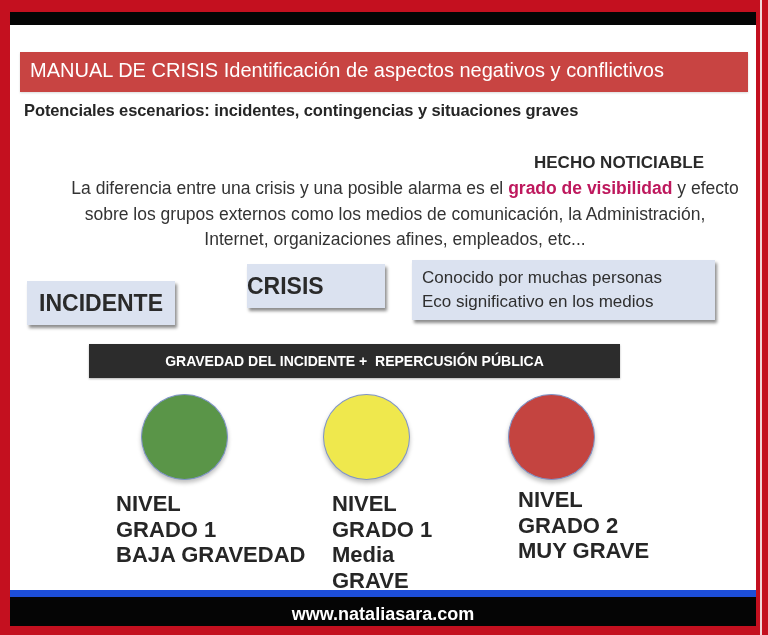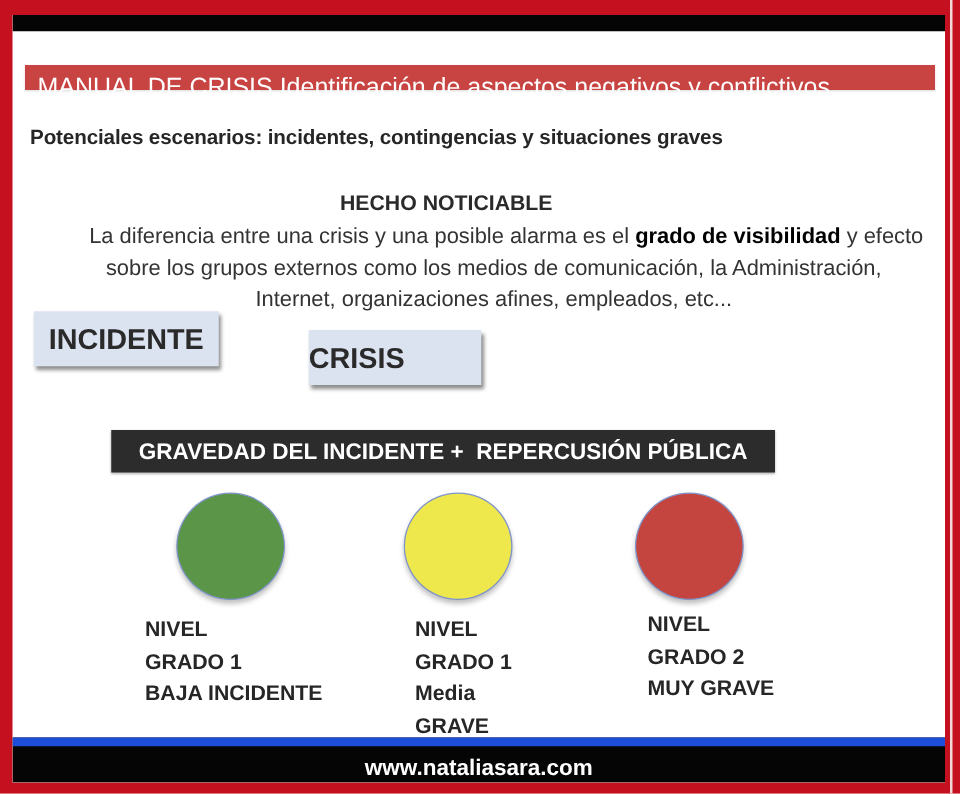--- a/index.html
+++ b/index.html
@@ -14,74 +14,74 @@
     position: absolute; left: 760px; top: 0; width: 2px; height: 635px; background: #f2d6d8;
   }
   .page {
     position: absolute; left: 10px; top: 12px; width: 746px; height: 614px;
     background: #ffffff; overflow: hidden;
   }
   .top-bar {
     position: absolute; left: 0; top: 0; width: 746px; height: 13px; background: #050505;
   }
   .title-bar {
-    position: absolute; left: 10px; top: 40px; width: 728px; height: 20px;
+    position: absolute; left: 10px; top: 40px; width: 728px; height: 40px;
     background: #c84442; color: #ffffff;
     font-size: 20px; line-height: 36px; padding-left: 10px; white-space: nowrap;
     box-shadow: 0 1px 2px rgba(0,0,0,0.15);
   }
   .subtitle {
     position: absolute; left: 14px; top: 89px; font-size: 16.5px; font-weight: bold;
     color: #262626; white-space: nowrap; letter-spacing: -0.1px;
   }
   .hecho-title {
-    position: absolute; left: 0; width: 694px; top: 141px; text-align: center;
+    position: absolute; left: 0; width: 694px; top: 141px; text-align: right;
     font-size: 17px; font-weight: bold; color: #2a2a2a;
   }
   .hecho-text {
     position: absolute; left: 0; top: 164px; width: 770px; text-align: center;
     font-size: 17.5px; line-height: 25.5px; color: #333333; white-space: nowrap;
   }
   .hecho-text .line { display: block; }
   .hecho-text .line1 { padding-left: 20px; }
-  .hecho-text b { color: #000000; }
+  .hecho-text b { color: #be185d; }
 
   .box {
     position: absolute; background: #dbe2f0;
     box-shadow: 2px 3px 3px rgba(0,0,0,0.45);
     color: #2a2a2a;
   }
   .box-incidente {
-    left: 17px; top: 237px; width: 148px; height: 44px;
+    left: 17px; top: 269px; width: 148px; height: 44px;
     font-size: 23px; font-weight: bold; line-height: 44px; text-align: center;
   }
   .box-crisis {
     left: 237px; top: 252px; width: 138px; height: 44px;
     font-size: 23px; font-weight: bold; line-height: 44px; text-align: left;
   }
   .box-desc {
     left: 402px; top: 248px; width: 303px; height: 60px;
     font-size: 17px; line-height: 24px; padding: 6px 0 0 10px; color: #2f2f2f;
   }
   .box-desc span { display: block; white-space: nowrap; }
 
   .severity-bar {
     position: absolute; left: 79px; top: 332px; width: 531px; height: 34px;
     background: #2c2c2c; color: #ffffff; text-align: center;
-    font-size: 18px; font-weight: bold; line-height: 34px; white-space: pre;
+    font-size: 14px; font-weight: bold; line-height: 34px; white-space: pre;
     box-shadow: 0 1px 2px rgba(0,0,0,0.3);
   }
 
   .circle {
     position: absolute; width: 87px; height: 86px; border-radius: 50%;
     border: 1.5px solid #7f94c8;
     box-shadow: 0 3px 4px rgba(0,0,0,0.25);
   }
   .level {
-    position: absolute; font-size: 17px; font-weight: bold; color: #262626; line-height: 25.5px;
+    position: absolute; font-size: 22px; font-weight: bold; color: #262626; line-height: 25.5px;
   }
   .level span { display: block; white-space: nowrap; }
 
   .bottom-bar {
     position: absolute; left: 0; top: 578px; width: 746px; height: 36px;
     background: #050505; color: #ffffff; text-align: center;
     font-size: 18px; font-weight: bold; line-height: 34px;
     border-top: 7px solid #1d4ed8;
   }
 </style>
@@ -102,31 +102,35 @@
 
   <div class="hecho-title">HECHO NOTICIABLE</div>
   <div class="hecho-text">
     <span class="line line1"><span>La diferencia entre una crisis y una posible alarma es el </span><b>grado de visibilidad</b><span> y efecto</span></span>
     <span class="line">sobre los grupos externos  como los medios de comunicación, la Administración,</span>
     <span class="line">Internet, organizaciones  afines, empleados, etc...</span>
   </div>
 
   <div class="box box-incidente">INCIDENTE</div>
   <div class="box box-crisis">CRISIS</div>
+  <div class="box box-desc">
+    <span>Conocido por muchas personas</span>
+    <span>Eco significativo en los medios</span>
+  </div>
 
   <div class="severity-bar">GRAVEDAD DEL INCIDENTE +  REPERCUSIÓN PÚBLICA</div>
 
   <div class="circle" id="c0" style="left: 131px; top: 382px; background: rgb(90, 149, 72);"></div>
   <div class="circle" id="c1" style="left: 313px; top: 382px; background: rgb(239, 232, 77);"></div>
   <div class="circle" id="c2" style="left: 498px; top: 382px; background: rgb(196, 68, 64);"></div>
 
   <div class="level" style="left:106px; top:479px;">
     <span>NIVEL</span>
     <span>GRADO 1</span>
-    <span>BAJA INCIDENTE</span>
+    <span>BAJA GRAVEDAD</span>
   </div>
   <div class="level" style="left:322px; top:479px;">
     <span>NIVEL</span>
     <span>GRADO 1</span>
     <span>Media</span>
     <span>GRAVE</span>
   </div>
   <div class="level" style="left:508px; top:475px;">
     <span>NIVEL</span>
     <span>GRADO 2</span>

